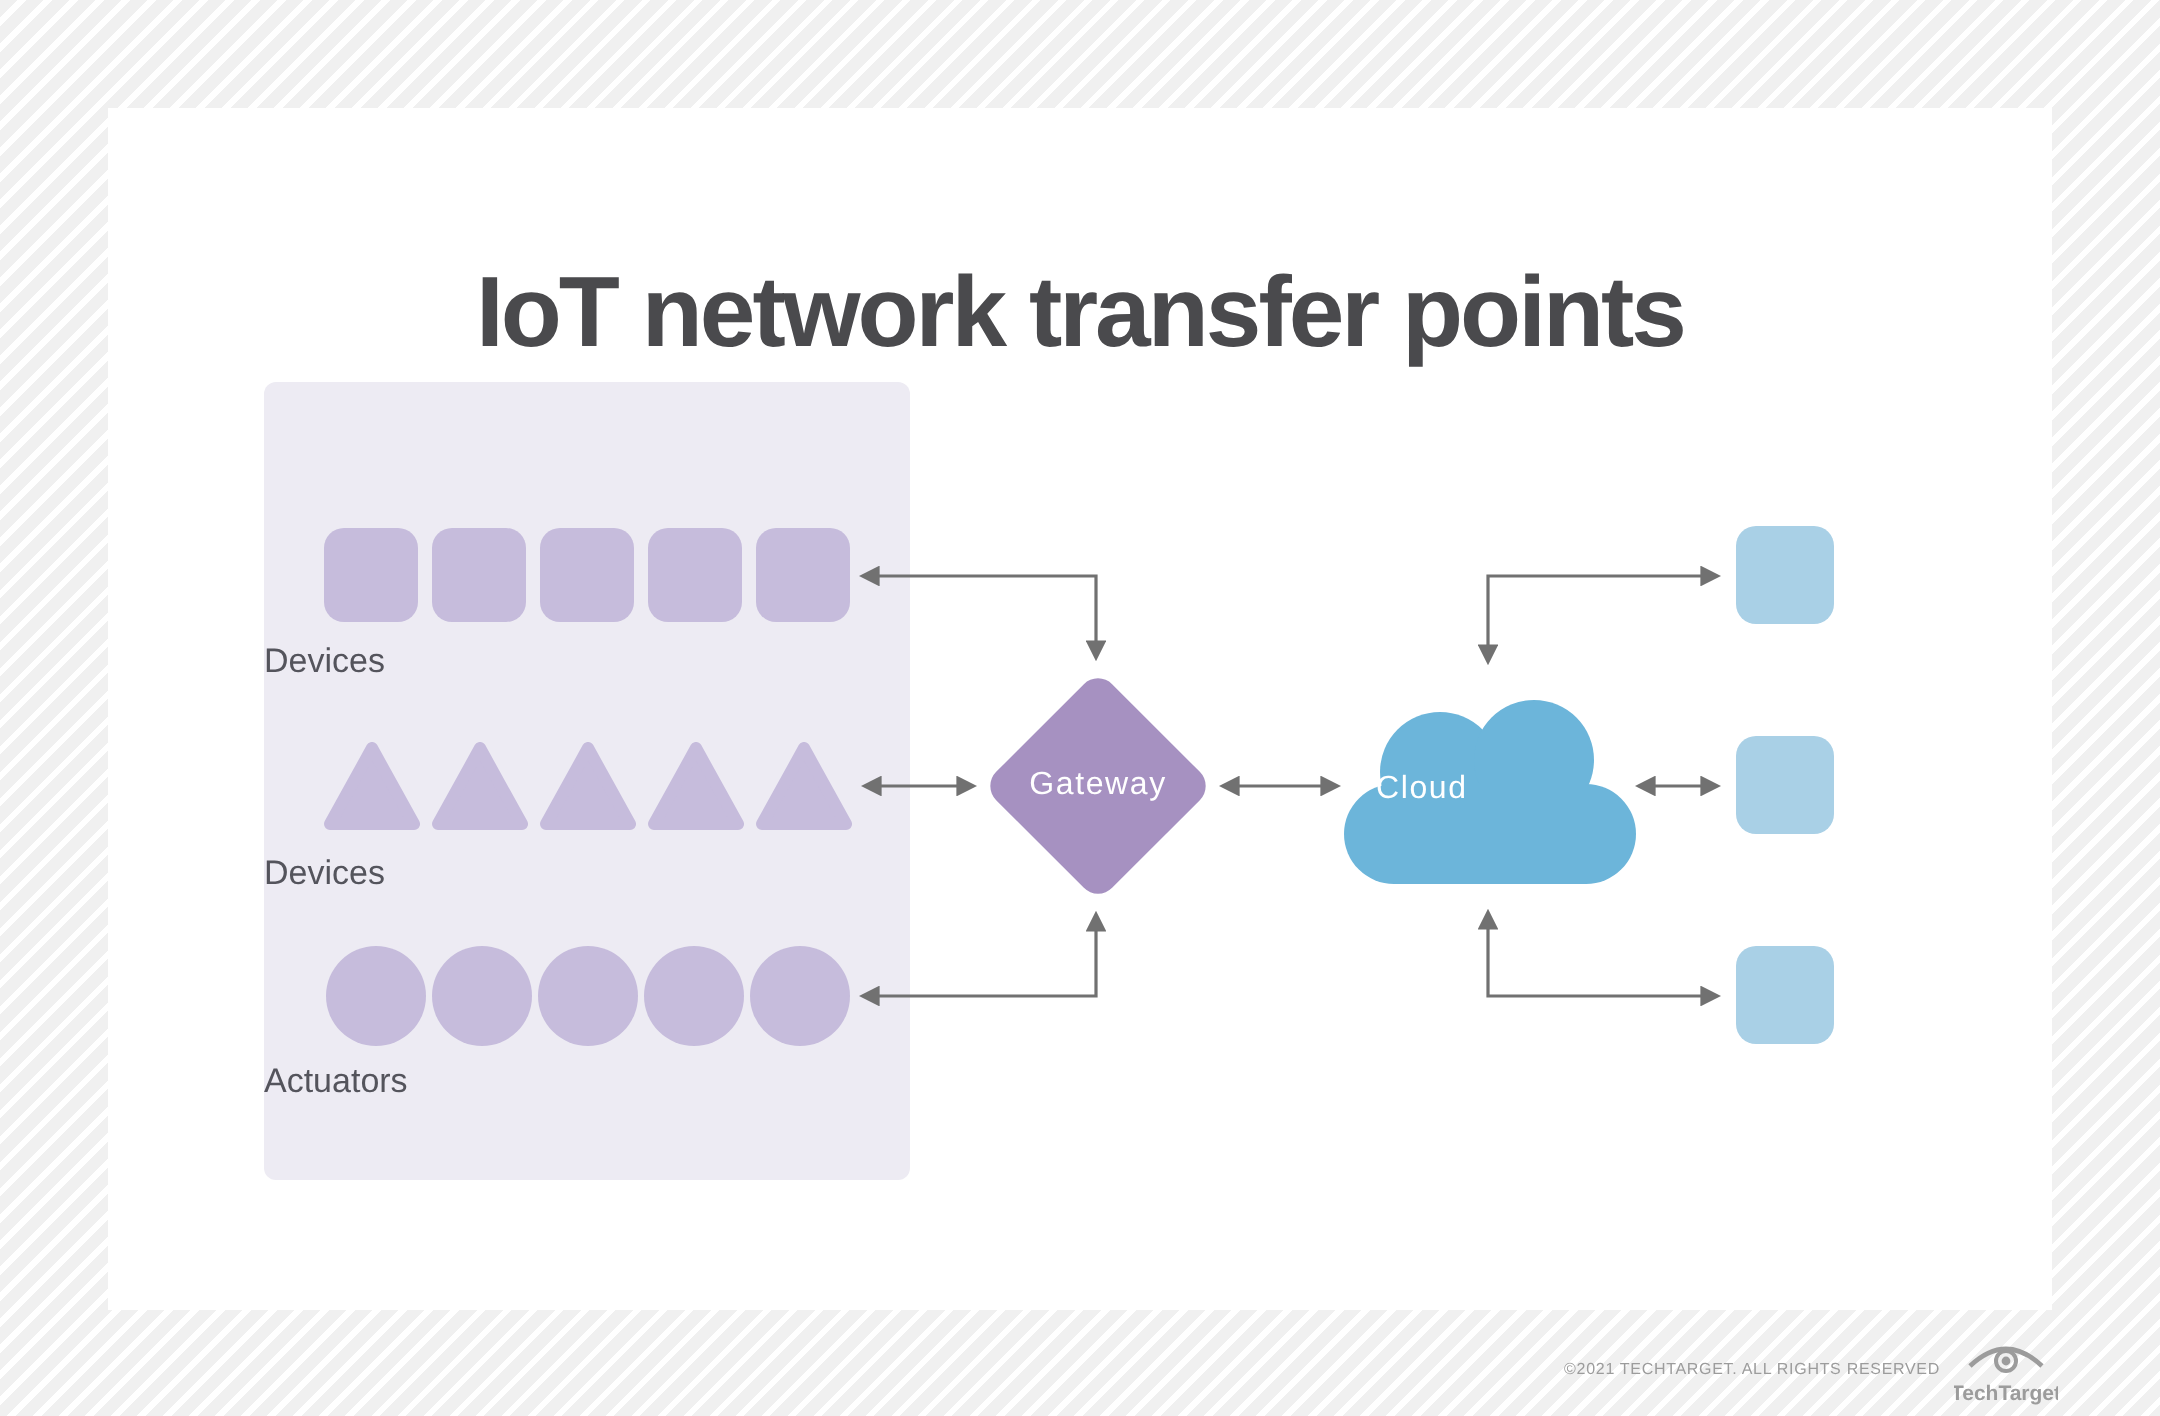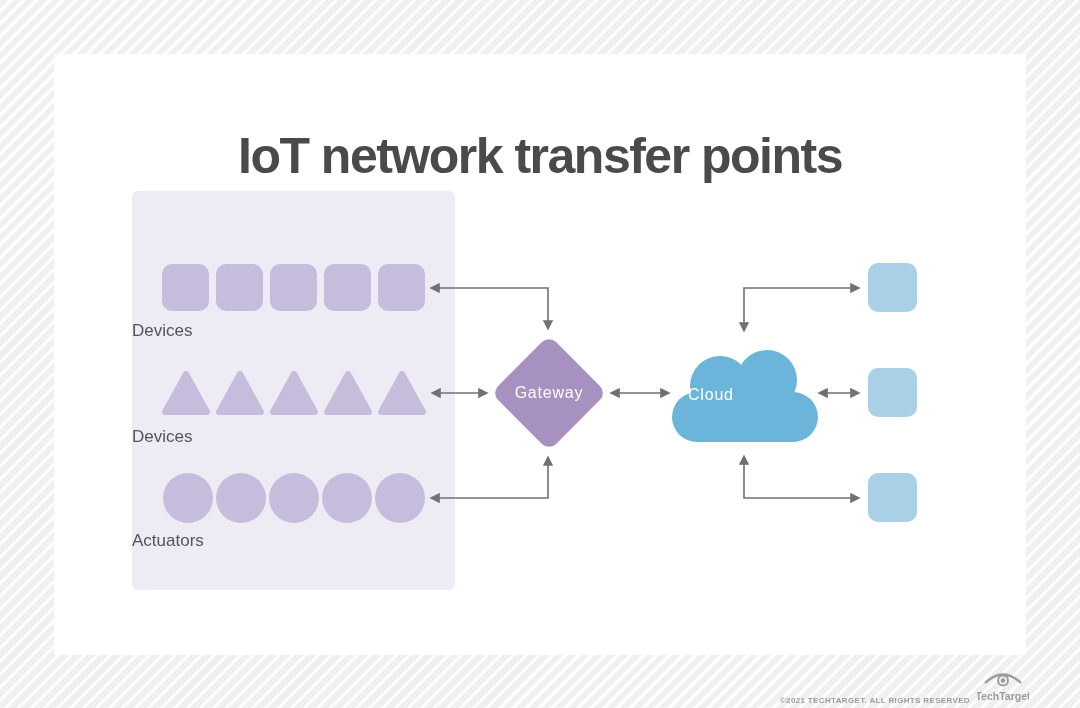--- a/index.html
+++ b/index.html
@@ -46,21 +46,21 @@
   .node-label{position:relative;color:#ffffff;font-size:16px;letter-spacing:0.8px;}
   .cloud{position:absolute;left:618px;top:288px;width:146px;height:104px;z-index:3;}
   .cloud svg{display:block;width:146px;height:104px;}
   .cloud svg .cl{fill:var(--cloud);}
   .cloud-label{position:absolute;left:16px;right:0;top:44px;text-align:left;}
   
   .sys-heading{position:absolute;left:739px;top:145px;width:200px;text-align:center;
     font-size:15px;font-weight:700;letter-spacing:0.3px;line-height:19px;color:var(--heading-text);}
   .sys-col{position:absolute;left:814px;top:209px;display:flex;flex-direction:column;gap:56px;z-index:3;}
   
-  .copyright{position:absolute;top:696px;right:110px;font-size:8px;font-weight:700;
+  .copyright{position:absolute;top:680px;right:110px;font-size:8px;font-weight:400;
     letter-spacing:0.35px;color:var(--footer-text);}
   .brand-logo{position:absolute;left:977px;top:670px;width:52px;height:34px;}
   .brand-logo svg{display:block;width:52px;height:34px;}
   .brand-logo .stroke{stroke:var(--footer-text);fill:none;}
   .brand-logo .fill{fill:var(--footer-text);}
   .brand-logo text{fill:var(--footer-text);font-family:"Liberation Sans",sans-serif;
     font-weight:bold;font-size:10.5px;}
 </style>
 </head>
 <body>

